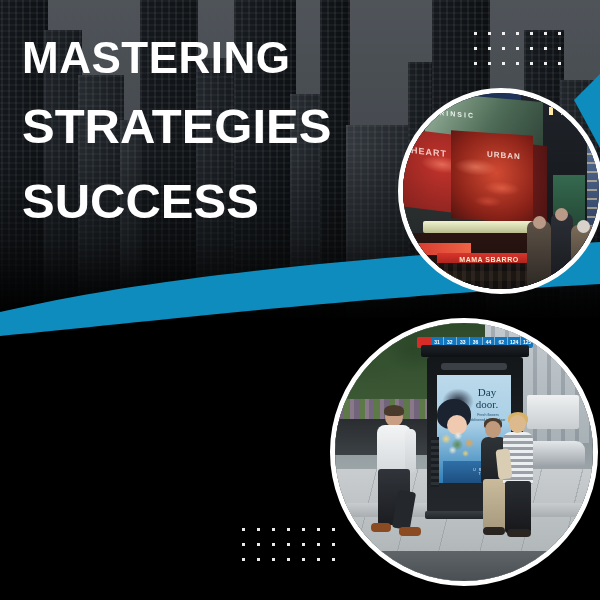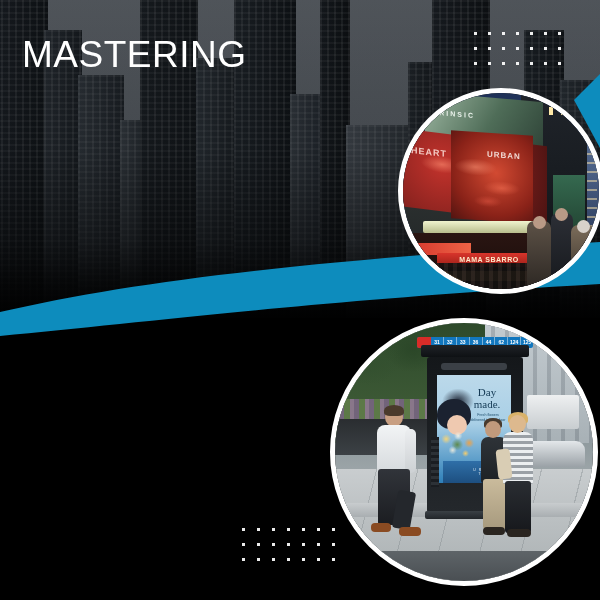--- a/index.html
+++ b/index.html
@@ -71,22 +71,22 @@
     position:absolute;left:22px;top:36px;width:420px;
     z-index:6;
   }
   .hl-line{
     color:#ffffff;
     letter-spacing:.5px;
     line-height:1.0;
     white-space:nowrap;
   }
   .hl-light{
-    font-weight:400;
-    font-size:37px;
+    font-weight:700;
+    font-size:44px;
     margin-bottom:22px;
   }
   .hl-bold{
     font-weight:700;
     font-size:49px;
     letter-spacing:0px;
     margin-bottom:26px;
   }
   .hl-bold.last{margin-bottom:0;}
 
@@ -307,20 +307,22 @@
   </svg>
 
   <div class="black-slab"></div>
 
   <svg class="swoosh" viewBox="0 0 600 110" preserveAspectRatio="none">
     <path d="M0,72 C140,40 300,22 600,2 L600,44 C320,60 150,82 0,96 Z" fill="#0d8cbd"></path>
   </svg>
 
   <div class="headline">
     <div class="hl-line hl-light">MASTERING</div>
+    <div class="hl-line hl-bold">STRATEGIES</div>
+    <div class="hl-line hl-bold last">SUCCESS</div>
   </div>
 
   <div class="dots dots-top">
     <span class="dot"></span>
       <span class="dot"></span>
       <span class="dot"></span>
       <span class="dot"></span>
       <span class="dot"></span>
       <span class="dot"></span>
       <span class="dot"></span>
@@ -438,21 +440,21 @@
         <div class="shelter-hdr"></div>
         <div class="ad-panel">
           <div class="ad-woman">
               <div class="ad-hair"></div>
               <div class="ad-face"></div>
             </div>
           <div class="ad-bouquet"></div>
           <div class="ad-jeans"></div>
           <div class="ad-title">
             <span class="l1">Day</span>
-            <span class="l2">made.</span>
+            <span class="l2">door.</span>
           </div>
           <div class="ad-sub">Fresh flowers delivered to your door</div>
           <div class="ad-brand">U R B A N S T E M S</div>
         </div>
         <div class="shelter-side"></div>
         <div class="shelter-base"></div>
       </div>
 
       <div class="walker man">
         <span class="head"></span>

